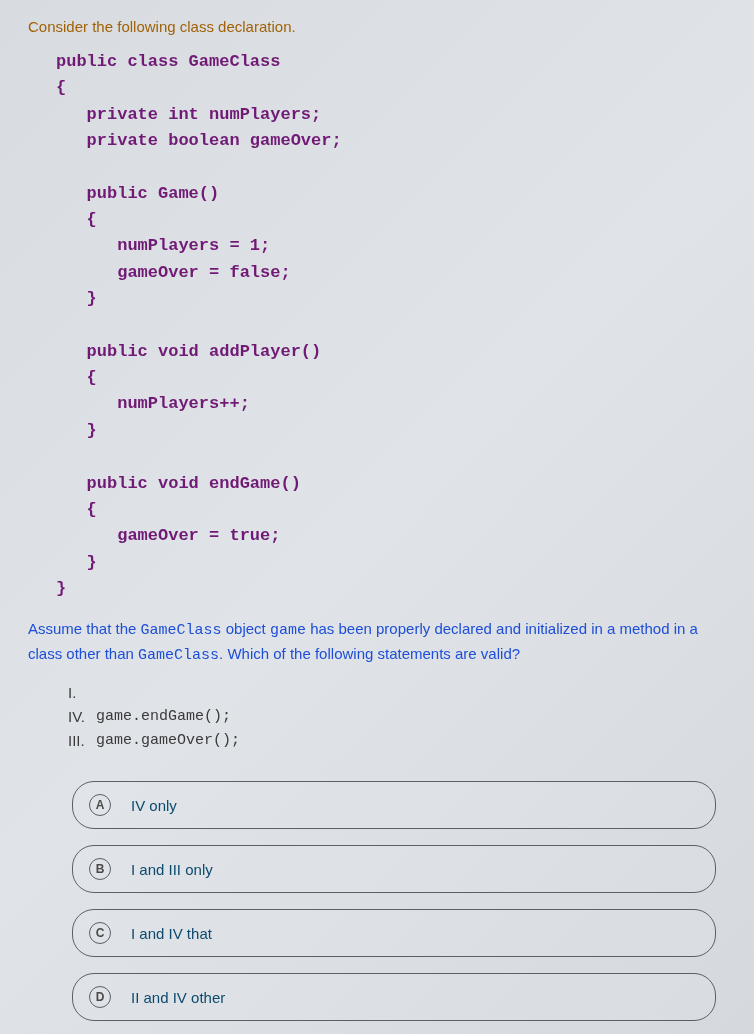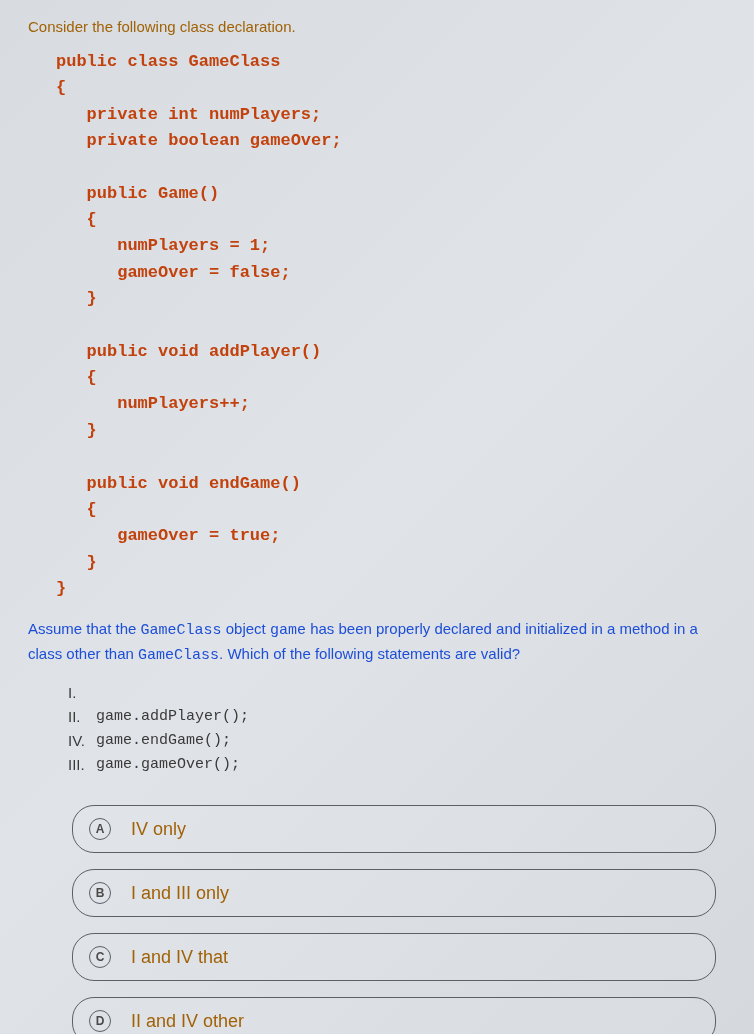--- a/index.html
+++ b/index.html
@@ -14,21 +14,21 @@
     }
     .intro {
       font-size: 15px;
       color: #a16207;
       margin-bottom: 14px;
     }
     .code-block {
       font-family: 'Courier New', monospace;
       font-size: 17px;
       font-weight: bold;
-      color: #c2410c;
+      color: #701a75;
       line-height: 1.55;
       margin-left: 28px;
       margin-bottom: 16px;
       white-space: pre;
     }
     .question-text {
       font-size: 15px;
       color: #1d4ed8;
       line-height: 1.5;
       margin-bottom: 14px;
@@ -68,22 +68,22 @@
       display: flex;
       align-items: center;
       justify-content: center;
       font-size: 12px;
       font-weight: bold;
       color: #4a4a4a;
       margin-right: 20px;
       flex-shrink: 0;
     }
     .option .label {
-      font-size: 18px;
-      color: #a16207;
+      font-size: 15px;
+      color: #0c4a6e;
       text-align: right;
     }
   </style>
 </head>
 <body>
 
 <div class="intro">Consider the following class declaration.</div>
 
 <div class="code-block">public class GameClass
 {
@@ -109,24 +109,20 @@
 
 <div class="question-text">
   <span>Assume that the </span><span class="mono">GameClass</span><span> object </span><span class="mono">game</span><span> has been properly declared and initialized in a method in a class other than </span><span class="mono">GameClass</span><span>. Which of the following statements are valid?</span>
 </div>
 
 <div class="roman-list">
   <div class="row">
     <span class="rn">I.</span>
   </div>
   <div class="row">
-    <span class="rn">II.</span>
-    <span class="code">game.addPlayer();</span>
-  </div>
-  <div class="row">
     <span class="rn">IV.</span>
     <span class="code">game.endGame();</span>
   </div>
   <div class="row">
     <span class="rn">III.</span>
     <span class="code">game.gameOver();</span>
   </div>
 </div>
 
 <div class="options">

